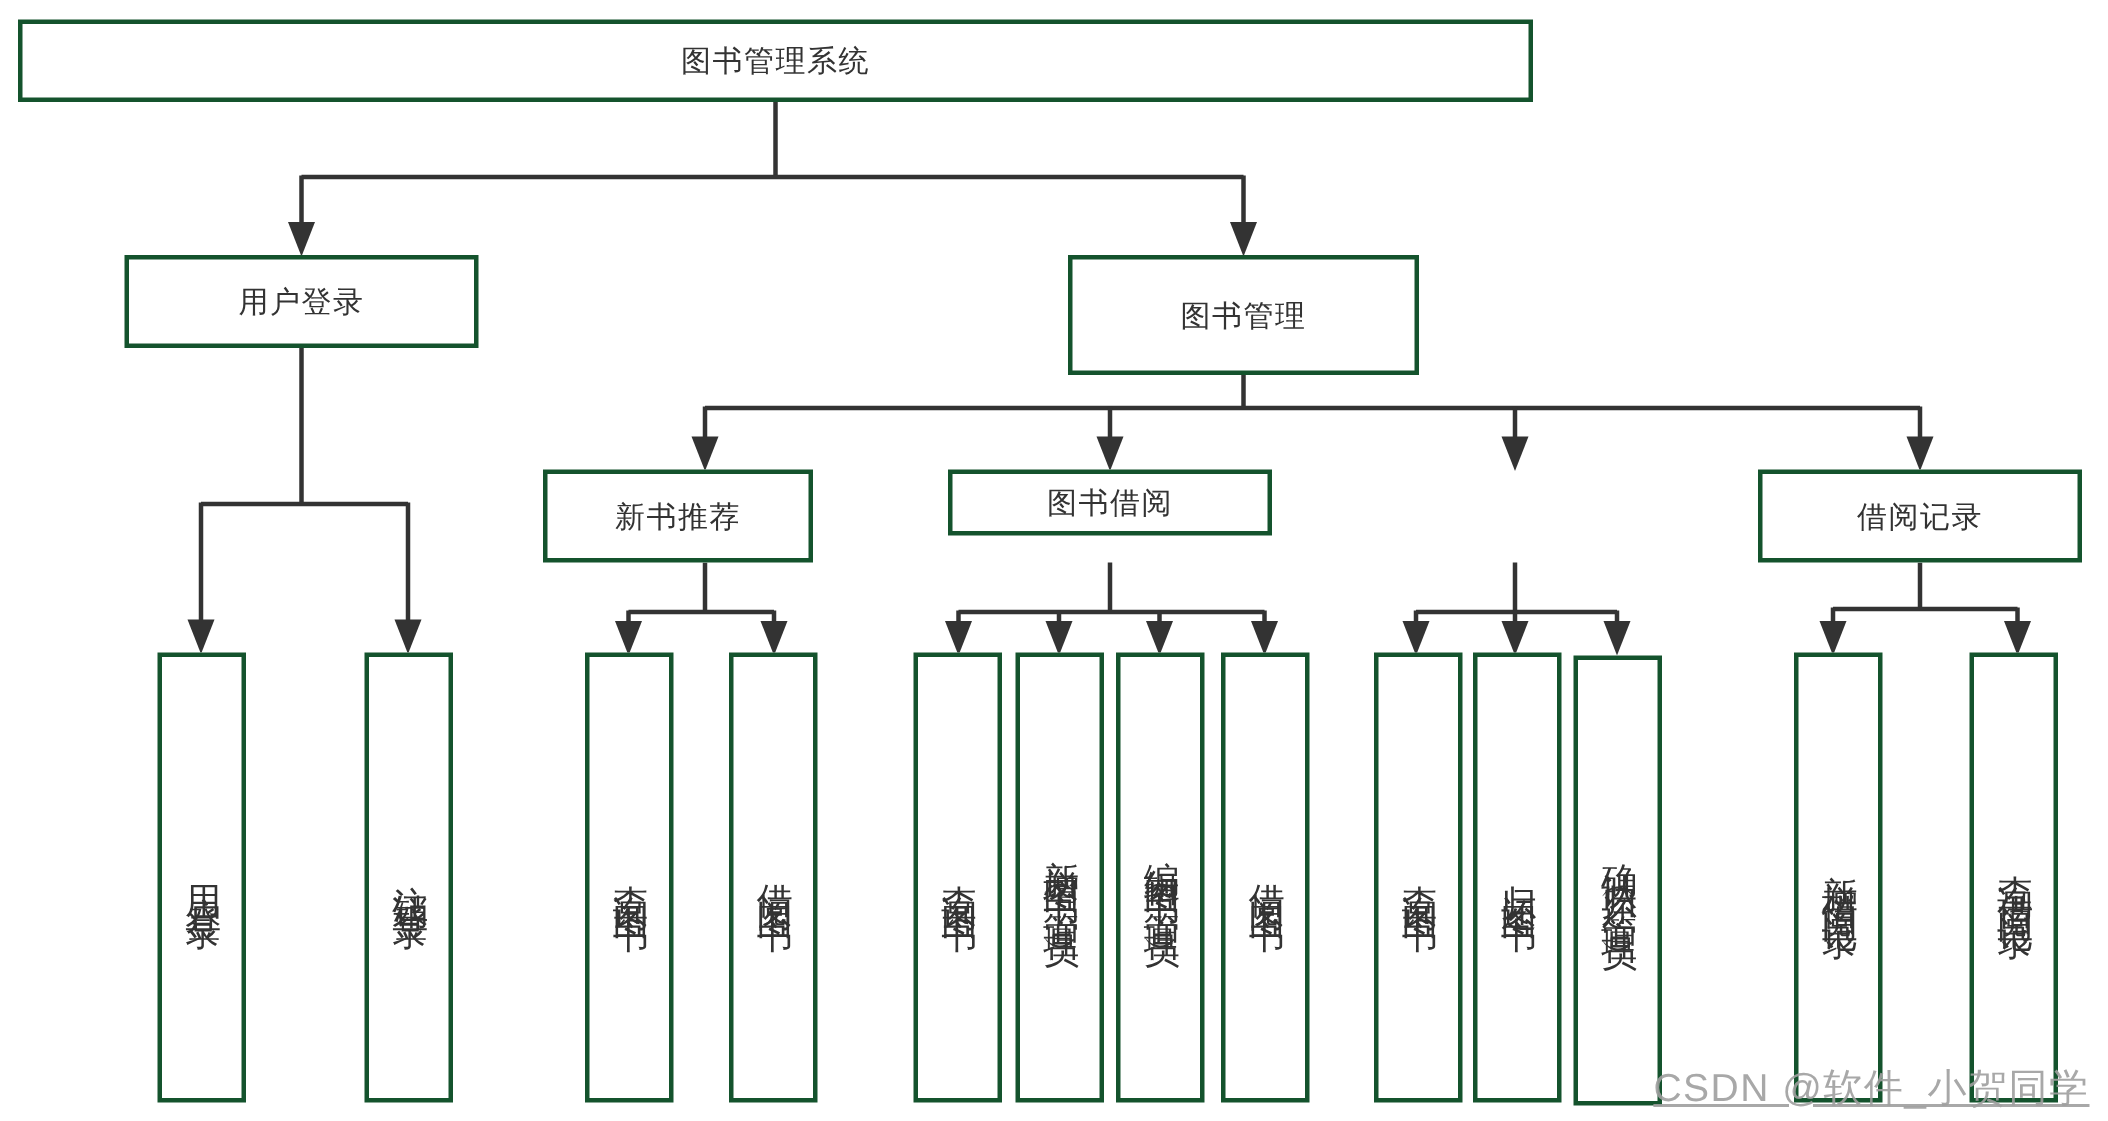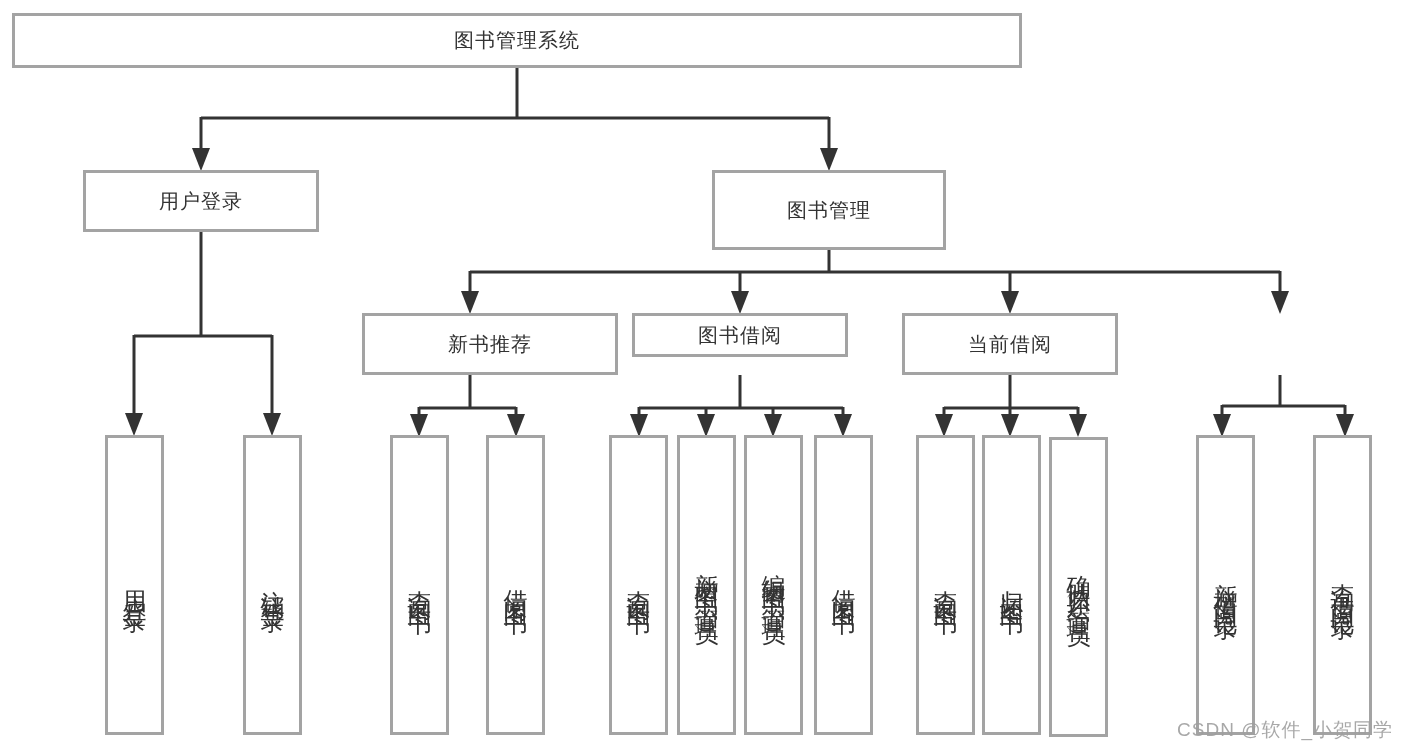--- a/index.html
+++ b/index.html
@@ -18,21 +18,21 @@
   .edges {
     position: absolute;
     left: 0;
     top: 0;
     width: 1405px;
     height: 747px;
   }
   .node {
     position: absolute;
     box-sizing: border-box;
-    border: 3px solid #a3a3a3;
+    border: 3px solid #14532d;
     background: #ffffff;
     display: flex;
     align-items: center;
     justify-content: center;
     color: #333333;
   }
   .node.h .lbl {
     font-size: 20px;
     letter-spacing: 1px;
     white-space: nowrap;
@@ -41,25 +41,26 @@
     writing-mode: vertical-rl;
     font-size: 24px;
     letter-spacing: 7px;
     line-height: 1;
     white-space: nowrap;
   }
   .watermark {
     position: absolute;
     right: 12px;
     bottom: 4px;
-    font-size: 19px;
+    font-size: 26px;
     color: rgba(158, 158, 158, 0.9);
     letter-spacing: 1px;
     white-space: nowrap;
     z-index: 5;
+    text-decoration: underline;
   }
 </style>
 </head>
 <body>
 
 <div class="stage">
 
   <svg class="edges" viewBox="0 0 1405 747" xmlns="http://www.w3.org/2000/svg">
     <g stroke="#333333" stroke-width="3" fill="none">
 
@@ -137,28 +138,28 @@
     <span class="lbl">图书管理系统</span>
   </div>
 
   <div class="node h" style="left:83px;top:170px;width:236px;height:62px">
     <span class="lbl">用户登录</span>
   </div>
   <div class="node h" style="left:712px;top:170px;width:234px;height:80px">
     <span class="lbl">图书管理</span>
   </div>
 
-  <div class="node h" style="left:362px;top:313px;width:256px;height:62px">
+  <div class="node h" style="left:362px;top:313px;width:180px;height:62px">
     <span class="lbl">新书推荐</span>
   </div>
   <div class="node h" style="left:632px;top:313px;width:216px;height:44px">
     <span class="lbl">图书借阅</span>
   </div>
-  <div class="node h" style="left:902px;top:313px;width:216px;height:62px">
-    <span class="lbl">当前借阅</span>
+  <div class="node h" style="left:1172px;top:313px;width:216px;height:62px">
+    <span class="lbl">借阅记录</span>
   </div>
 
   <div class="node v" style="left:105px;top:435px;width:59px;height:300px">
     <span class="lbl">用户登录</span>
   </div>
   <div class="node v" style="left:243px;top:435px;width:59px;height:300px">
     <span class="lbl">注销登录</span>
   </div>
 
   <div class="node v" style="left:390px;top:435px;width:59px;height:300px">

